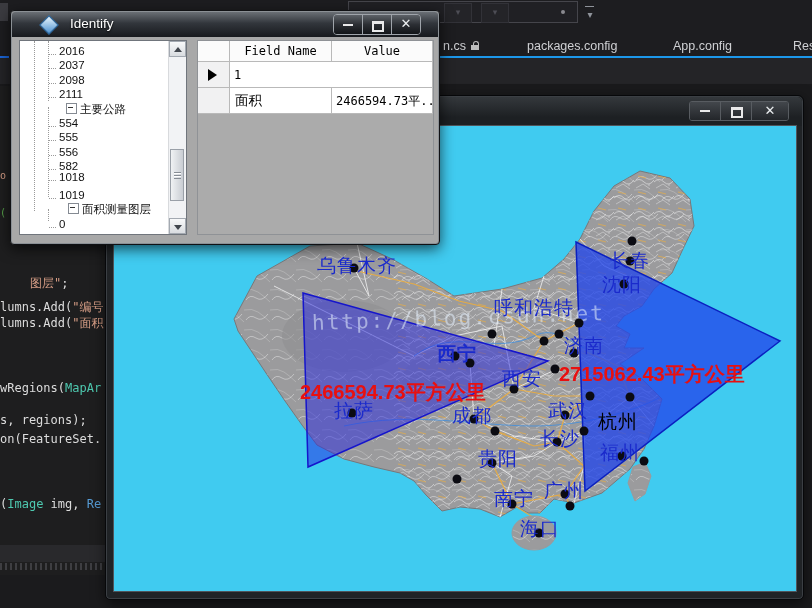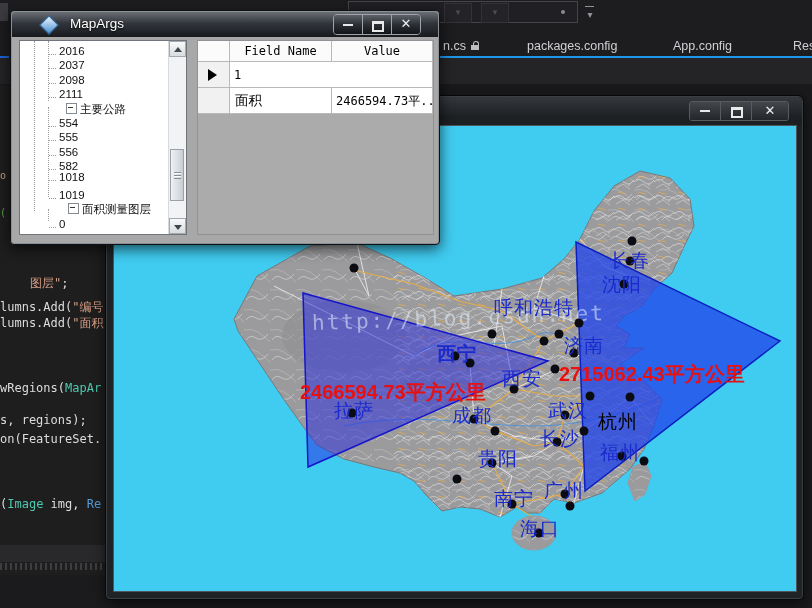--- a/index.html
+++ b/index.html
@@ -243,20 +243,21 @@
           <div class="cdot" style="left: 443px; top: 316px;"></div>
           <div class="cdot" style="left: 378px; top: 337px;"></div>
           <div class="cdot" style="left: 343px; top: 353px;"></div>
           <div class="cdot" style="left: 508px; top: 330px;"></div>
           <div class="cdot" style="left: 530px; top: 335px;"></div>
           <div class="cdot" style="left: 398px; top: 378px;"></div>
           <div class="cdot" style="left: 451px; top: 368px;"></div>
           <div class="cdot" style="left: 456px; top: 380px;"></div>
           <div class="cdot" style="left: 425px; top: 407px;"></div>
           <div class="cdot" style="left: 238px; top: 287px;"></div>
+          <div class="clabel" style="left: 243px; top: 140px; color: rgb(26, 42, 204);">乌鲁木齐</div>
           <div class="clabel" style="left: 516px; top: 135px; color: rgb(26, 42, 204);">长春</div>
           <div class="clabel" style="left: 508px; top: 159px; color: rgb(26, 42, 204);">沈阳</div>
           <div class="clabel" style="left: 420px; top: 182px; color: rgb(26, 42, 204);">呼和浩特</div>
           <div class="clabel" style="left: 470px; top: 220px; color: rgb(26, 42, 204);">济南</div>
           <div class="clabel" style="left: 343px; top: 228px; color: rgb(26, 42, 204); font-weight: bold;">西宁</div>
           <div class="clabel" style="left: 408px; top: 253px; color: rgb(26, 42, 204);">西安</div>
           <div class="clabel" style="left: 240px; top: 285px; color: rgb(26, 42, 204);">拉萨</div>
           <div class="clabel" style="left: 358px; top: 290px; color: rgb(26, 42, 204);">成都</div>
           <div class="clabel" style="left: 454px; top: 285px; color: rgb(26, 42, 204);">武汉</div>
           <div class="clabel" style="left: 504px; top: 296px; color: #000000;">杭州</div>
@@ -268,21 +269,21 @@
           <div class="clabel" style="left: 426px; top: 403px; color: rgb(26, 42, 204);">海口</div>
           <div class="ameasure" style="left: 186px; top: 253px; color: rgb(232, 16, 16);">2466594.73平方公里</div>
           <div class="ameasure" style="left: 445px; top: 235px; color: rgb(232, 16, 16);">2715062.43平方公里</div>
         </div>
     </div>
   </div>
 
   <div class="iddlg">
     <div class="id-title">
       <span class="id-icon"></span>
-      <span class="id-title-text">MapArgs</span>
+      <span class="id-title-text">Identify</span>
       <div class="id-btns">
         <div class="idbtn">
             <span class="g-min"></span>
           </div>
         <div class="idbtn">
             <span class="g-max"></span>
           </div>
         <div class="idbtn">
             <span class="g-close">✕</span>
           </div>

